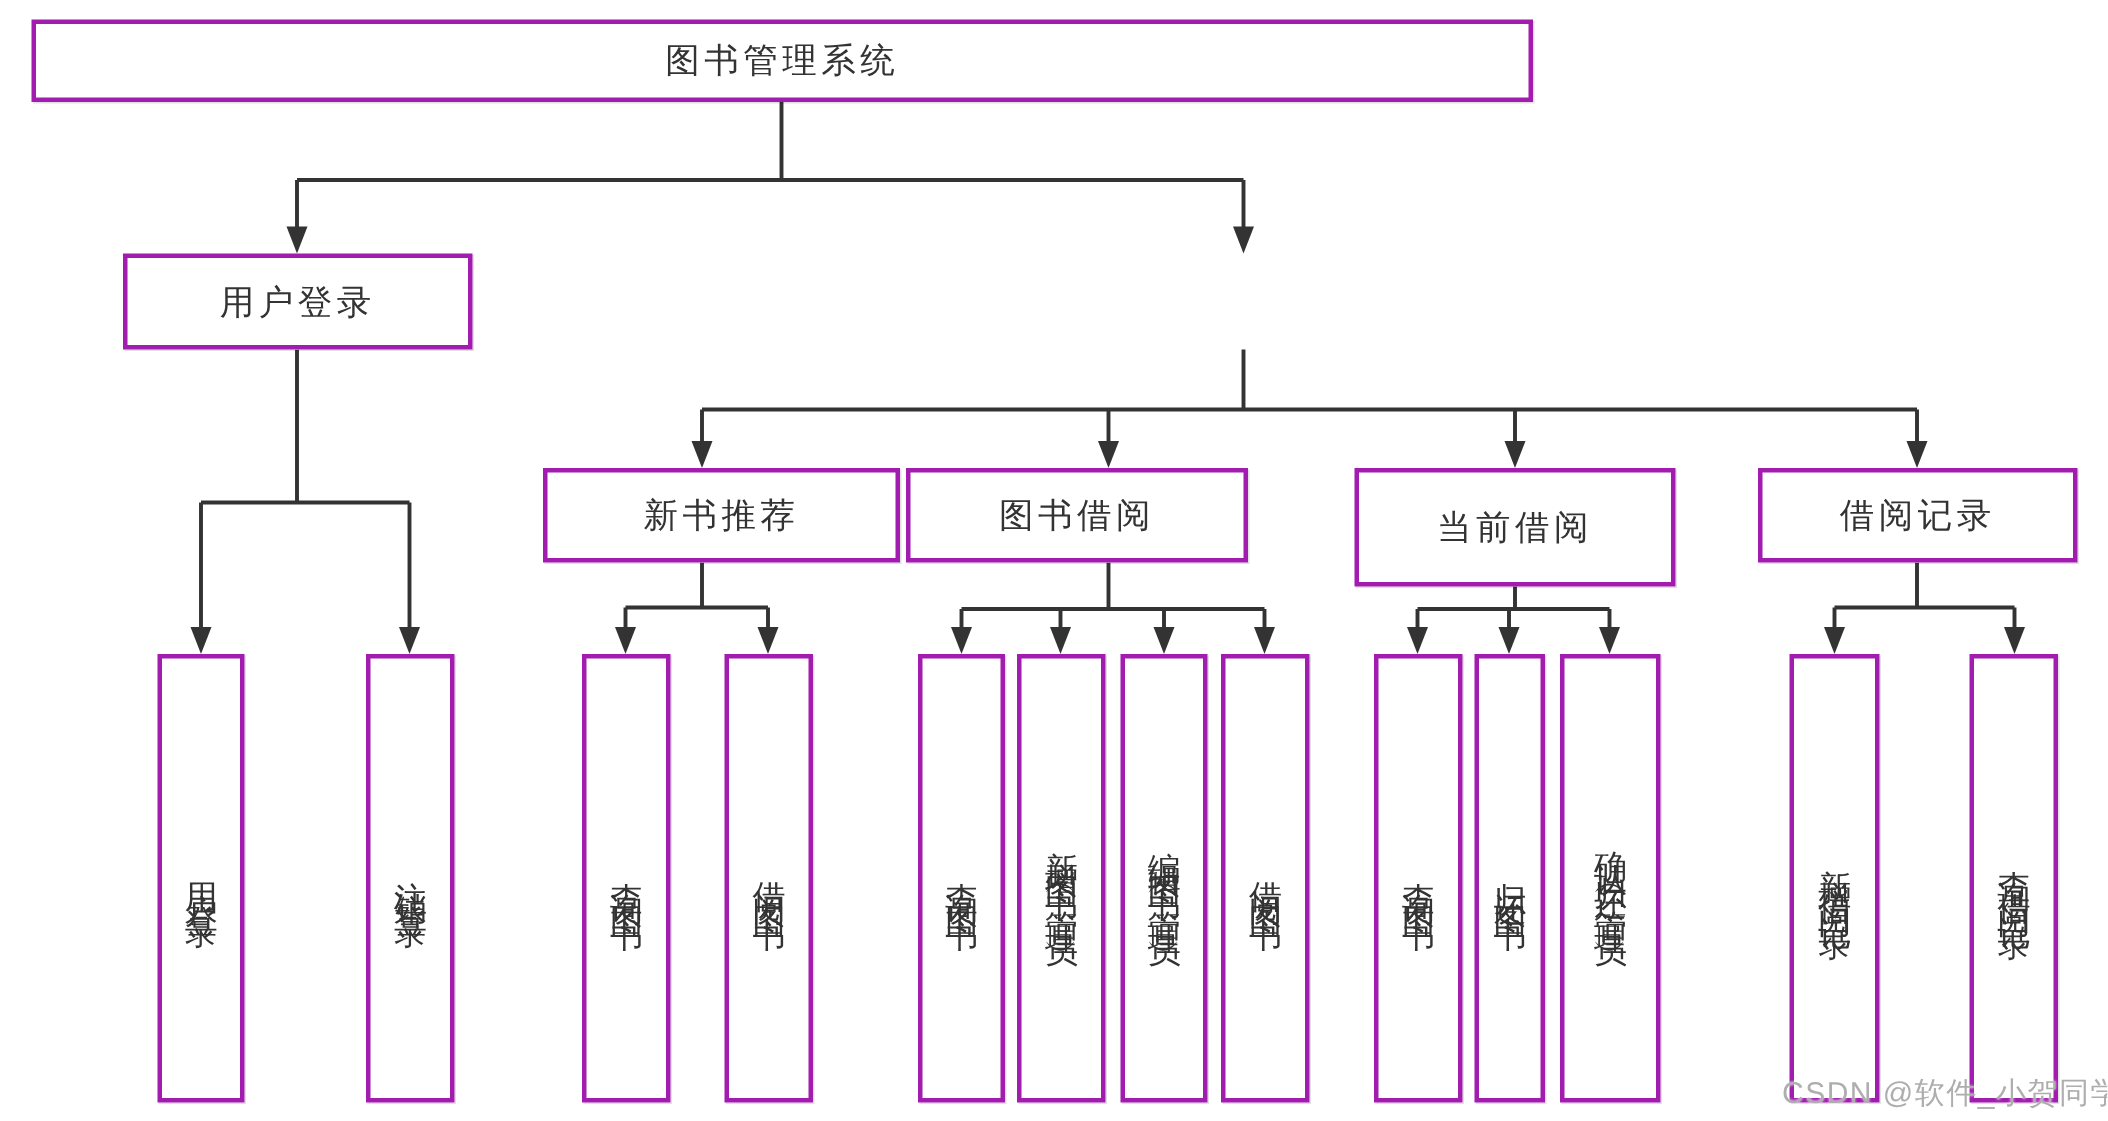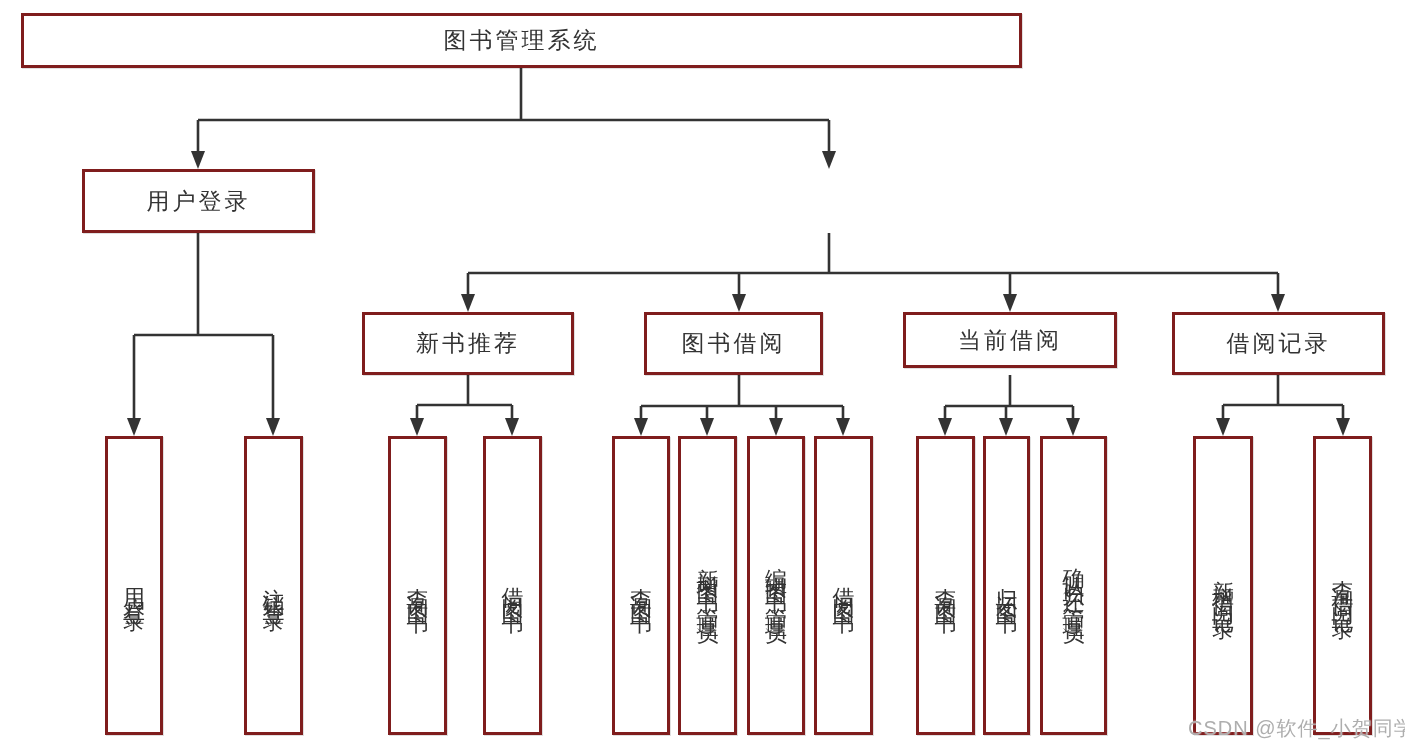--- a/index.html
+++ b/index.html
@@ -13,21 +13,21 @@
   }
   #connectors {
     position: absolute;
     left: 0; top: 0;
     width: 1405px; height: 747px;
   }
   .hbox, .vbox {
     position: absolute;
     box-sizing: border-box;
     background: #ffffff;
-    border: 3px solid #7f1d1d;
+    border: 3px solid #a21caf;
     display: flex;
     align-items: center;
     justify-content: center;
     color: #333333;
     box-shadow: 1px 1px 0 rgba(0,0,0,0.12);
   }
   .hbox span {
     font-size: 23px;
     letter-spacing: 3px;
     color: #333333;
@@ -103,27 +103,27 @@
   </svg>
 
   <div class="hbox" style="left:21px; top:13px; width:1001px; height:55px;">
     <span>图书管理系统</span>
   </div>
 
   <div class="hbox" style="left:82px; top:169px; width:233px; height:64px;">
     <span>用户登录</span>
   </div>
 
-  <div class="hbox" style="left:362px; top:312px; width:212px; height:63px;">
+  <div class="hbox" style="left:362px; top:312px; width:238px; height:63px;">
     <span>新书推荐</span>
   </div>
-  <div class="hbox" style="left:644px; top:312px; width:179px; height:63px;align-items:center;">
+  <div class="hbox" style="left:604px; top:312px; width:228px; height:63px;align-items:center;">
     <span>图书借阅</span>
   </div>
-  <div class="hbox" style="left:903px; top:312px; width:214px; height:56px;">
+  <div class="hbox" style="left:903px; top:312px; width:214px; height:79px;">
     <span>当前借阅</span>
   </div>
   <div class="hbox" style="left:1172px; top:312px; width:213px; height:63px;">
     <span>借阅记录</span>
   </div>
 
   <div class="vbox" style="left:105px; top:436px; width:58px; height:299px;">
     <span>用户登录</span>
   </div>
   <div class="vbox" style="left:244px; top:436px; width:59px; height:299px;">

